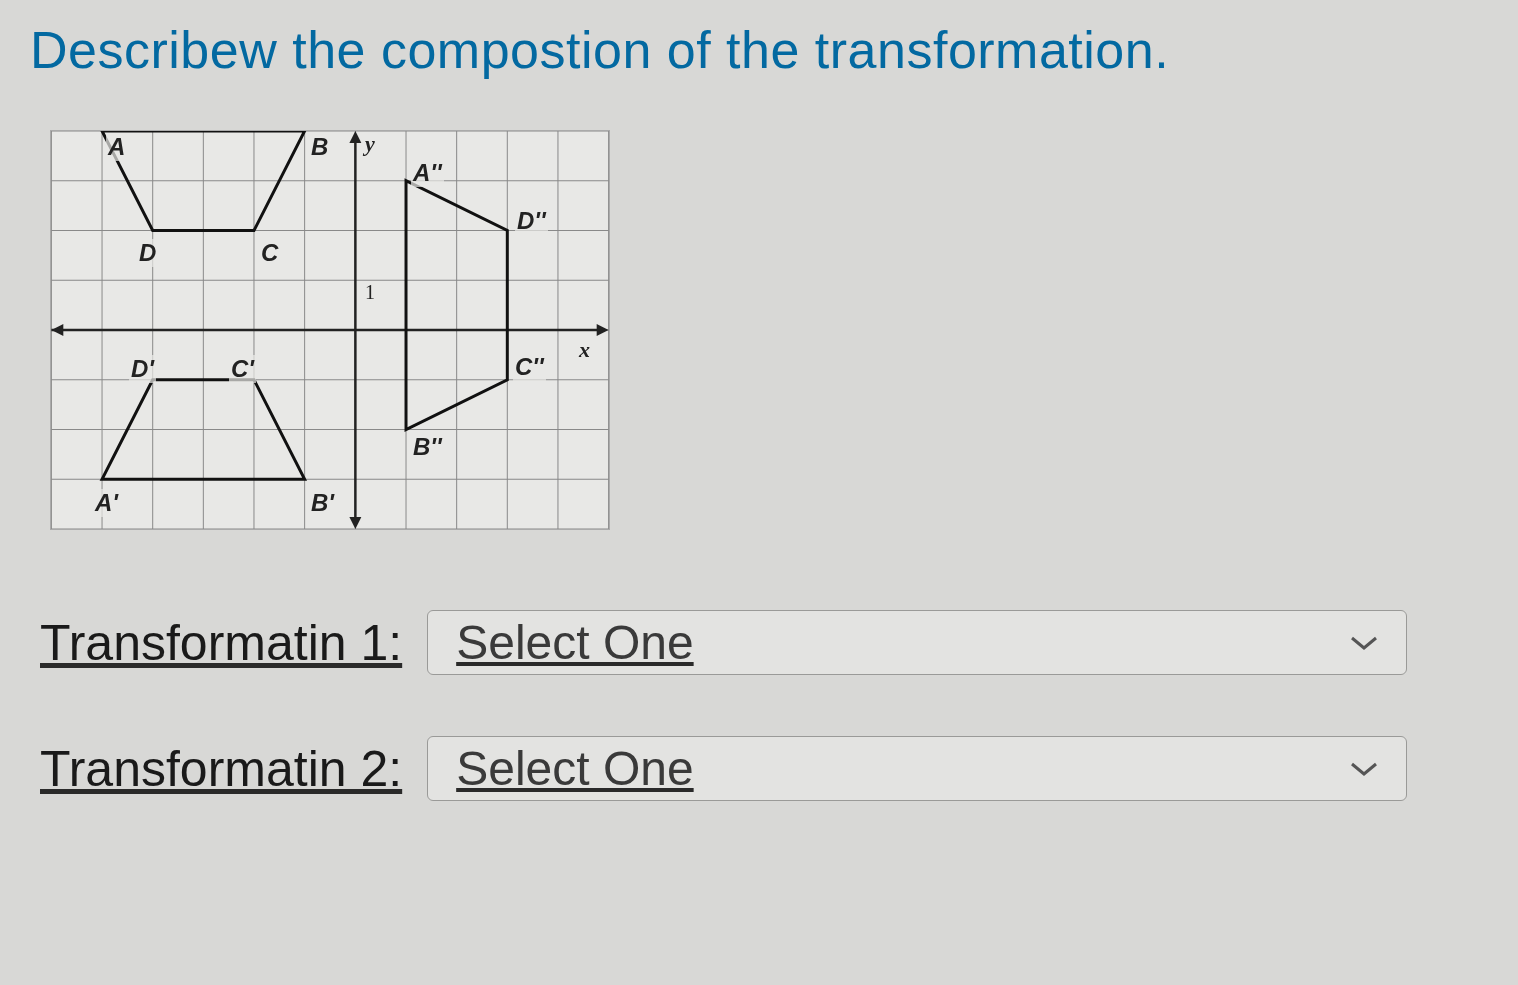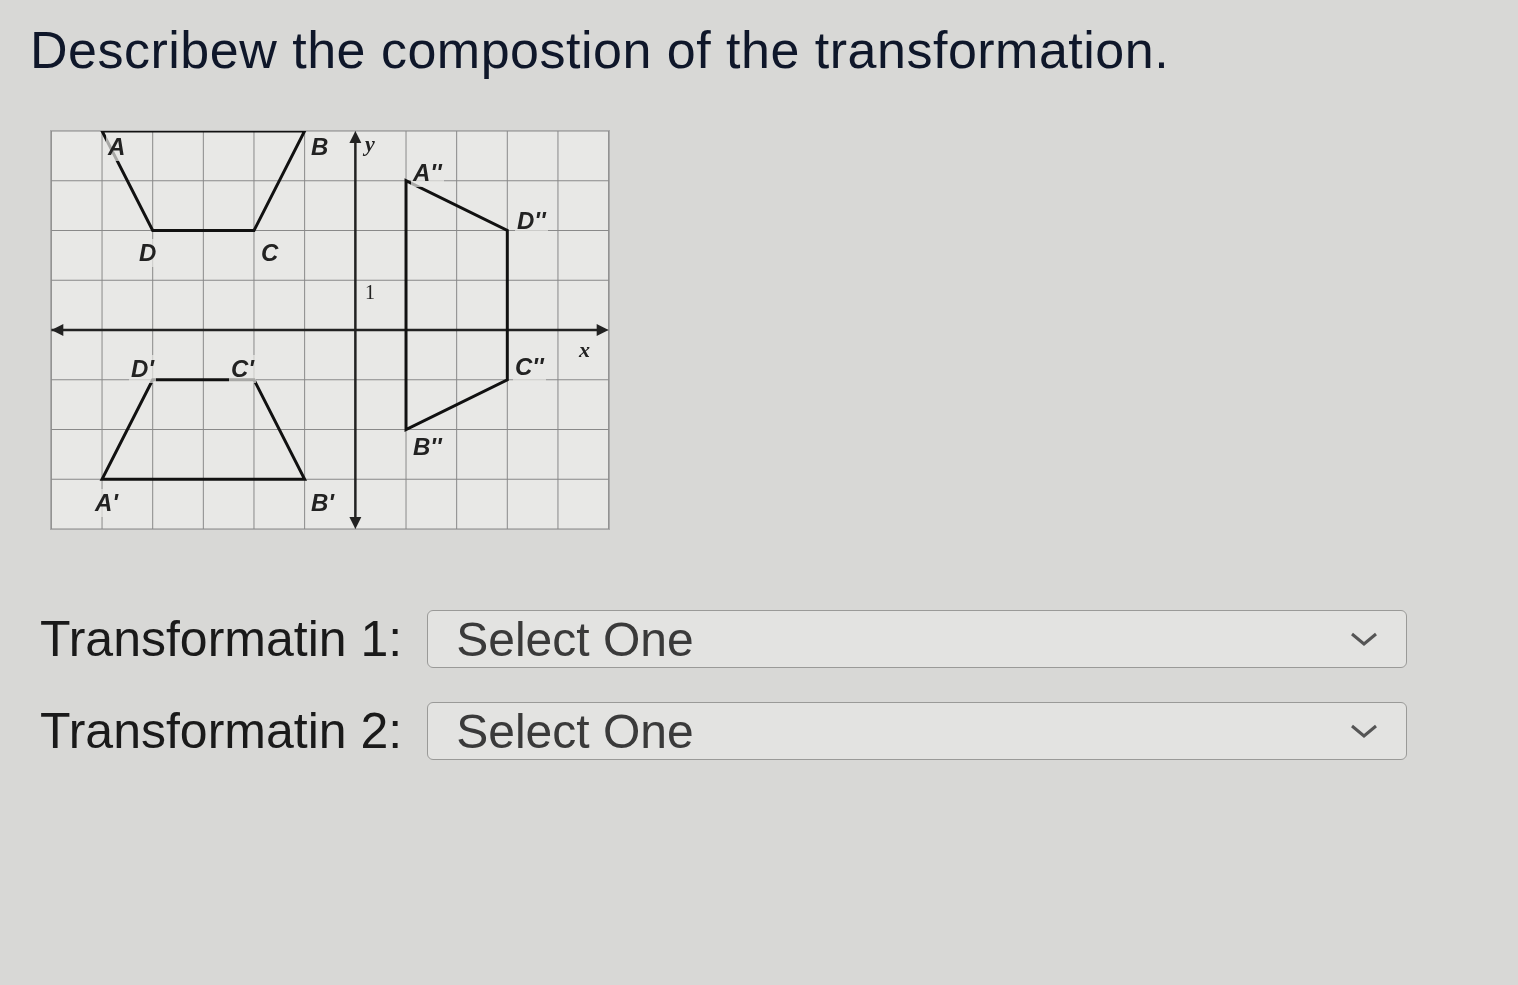--- a/index.html
+++ b/index.html
@@ -13,21 +13,21 @@
       width: 1518px;
       height: 985px;
       padding: 20px 30px;
       color: #2a2a2a;
     }
     .prompt-text {
       font-size: 52px;
       font-weight: 400;
       letter-spacing: 0.5px;
       margin-bottom: 50px;
-      color: #0f172a;
+      color: #0369a1;
     }
     .graph-container {
       width: 560px;
       height: 400px;
       background: #e8e8e6;
       border: 1px solid #aaa;
       position: relative;
       margin-left: 20px;
       margin-bottom: 80px;
     }
@@ -64,32 +64,33 @@
       position: absolute;
       font-family: "Times New Roman", serif;
       font-weight: bold;
       font-style: italic;
       font-size: 22px;
       color: #222;
     }
     .form-row {
       display: flex;
       align-items: center;
-      margin-bottom: 34px;
+      margin-bottom: 61px;
       margin-left: 10px;
+      text-decoration: underline;
     }
     .form-label {
       font-size: 50px;
       color: #1a1a1a;
       margin-right: 25px;
     }
     .select-box {
       flex: 1;
       max-width: 980px;
-      height: 58px;
+      height: 65px;
       background: #e3e3e1;
       border: 1px solid #9a9a98;
       border-radius: 6px;
       display: flex;
       align-items: center;
       justify-content: space-between;
       padding: 0 28px;
       cursor: pointer;
     }
     .select-text {

